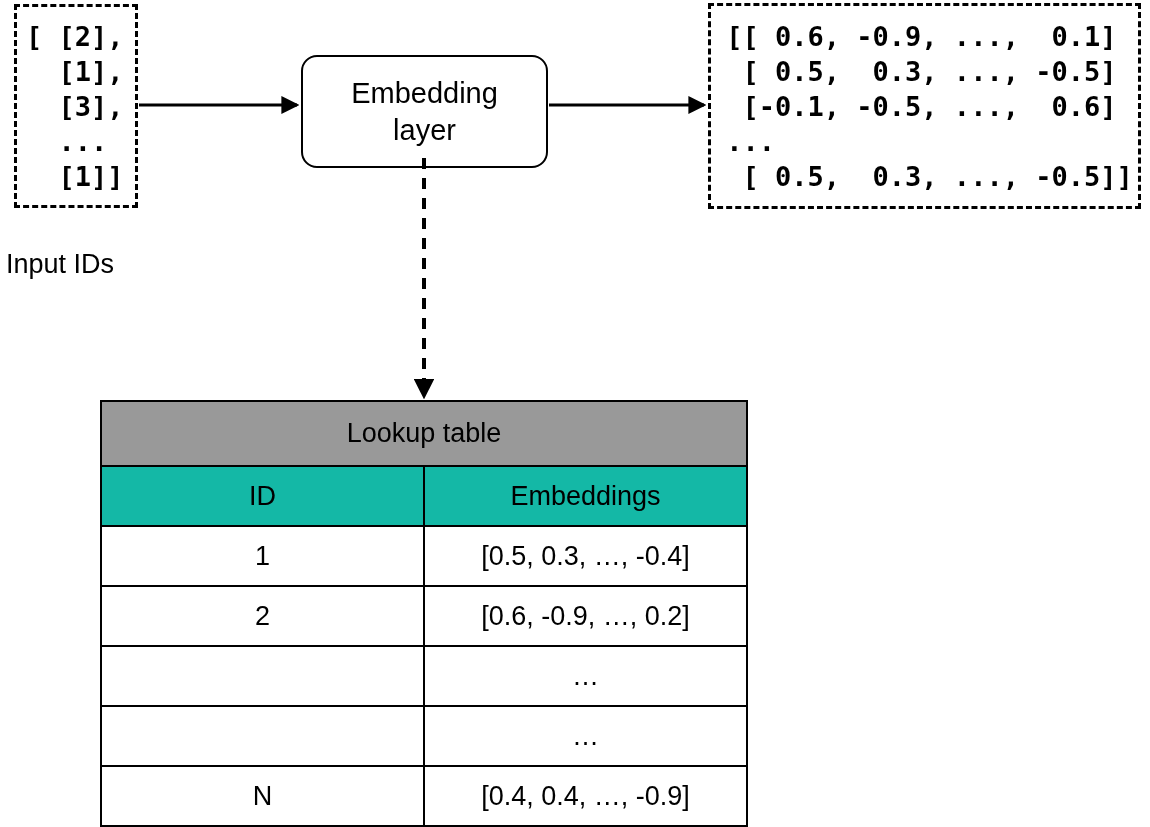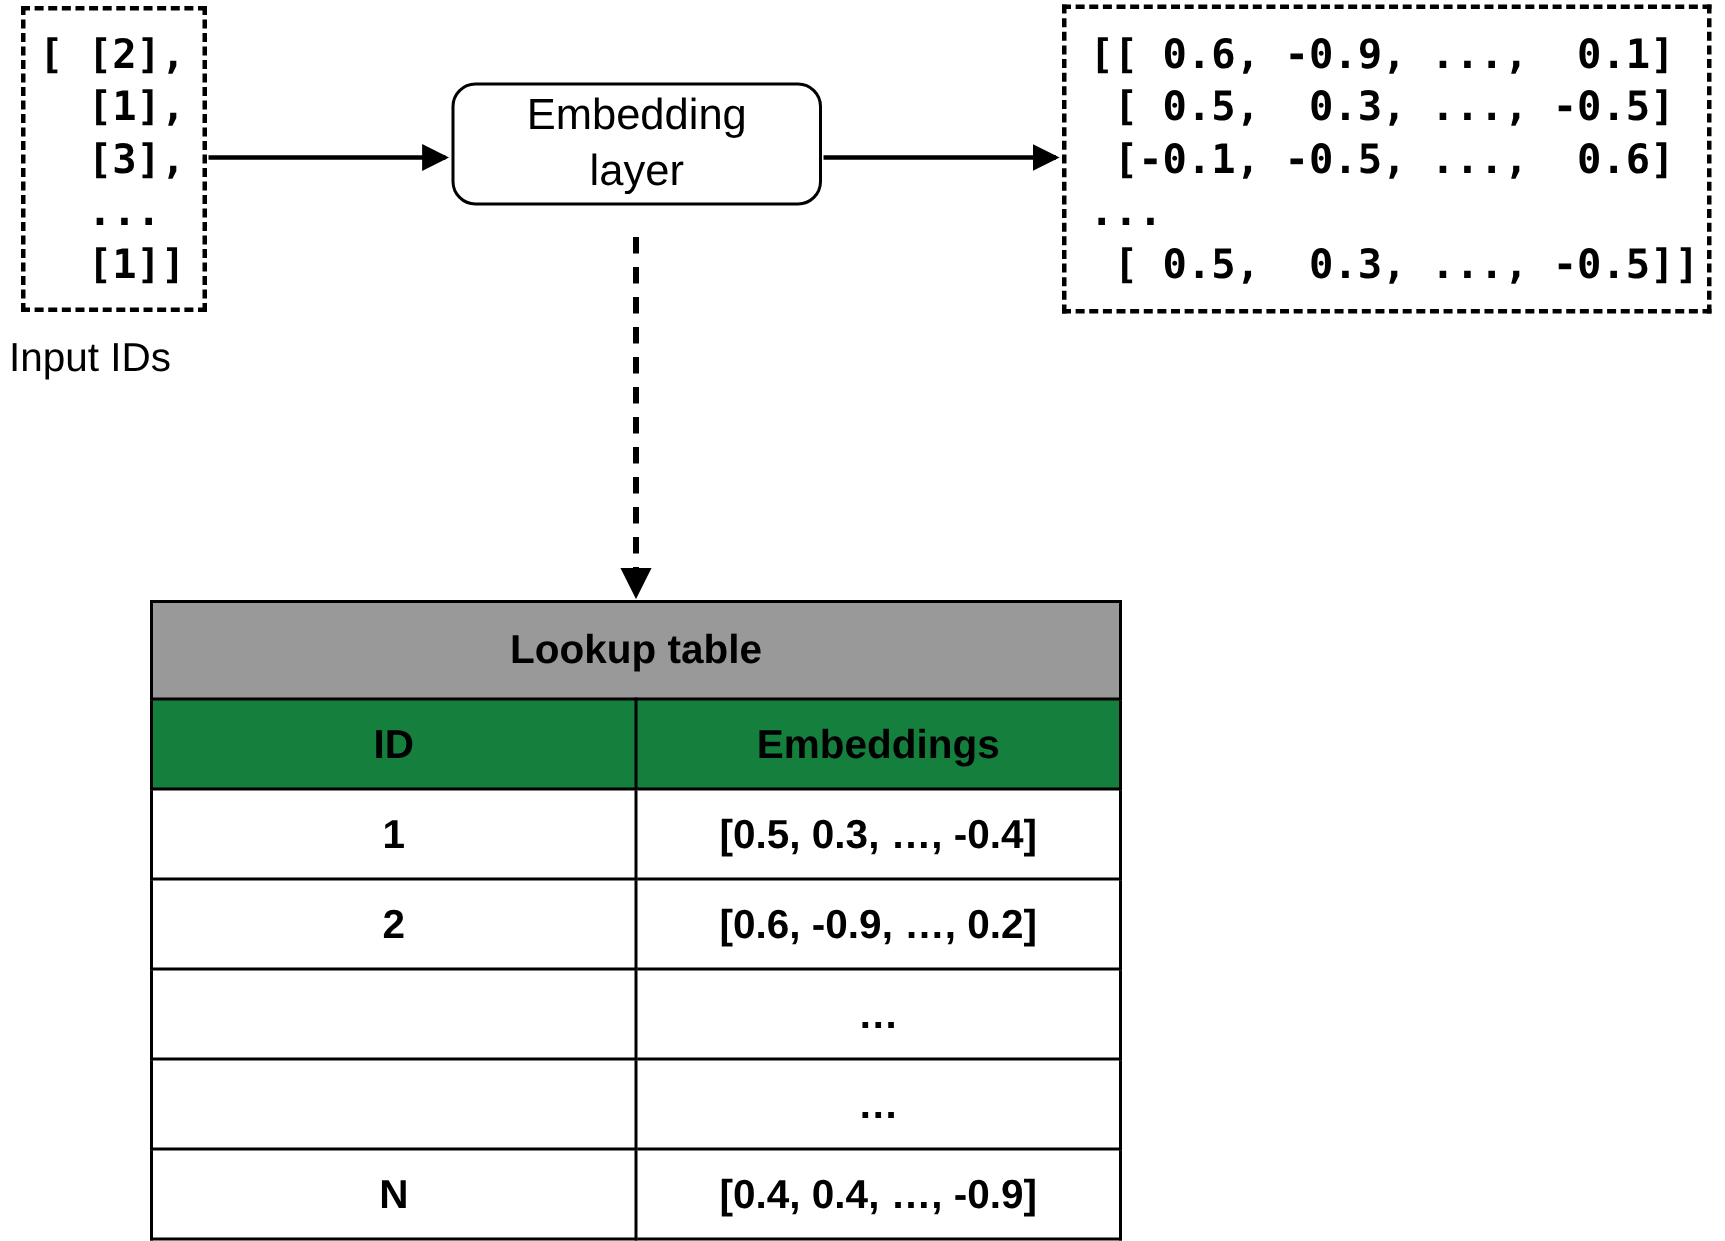--- a/index.html
+++ b/index.html
@@ -63,40 +63,41 @@
   }
   #embeddings-box .mono-block { padding-left: 10px; }
 
   
   .caption {
     position: absolute;
     font-size: 27px;
     line-height: 32px;
     color: #000000;
     white-space: nowrap;
+    margin-top: 26px;
   }
   #input-ids-caption {
     left: 6px;
     top: 222px;
     text-align: left;
   }
   #embeddings-caption {
     left: 708px;
     top: 222px;
     width: 433px;
     text-align: center;
   }
 
   
   #embedding-layer-node {
     position: absolute;
     left: 301px;
     top: 55px;
     width: 247px;
-    height: 82px;
+    height: 113px;
     border: 2.5px solid #000000;
     border-radius: 16px;
     background: #ffffff;
     box-sizing: border-box;
     display: flex;
     align-items: center;
     justify-content: center;
     text-align: center;
     font-size: 29px;
     line-height: 37px;
@@ -123,29 +124,28 @@
     table-layout: fixed;
     background: #ffffff;
   }
   #lookup-table td {
     border: 2.5px solid #000000;
     text-align: center;
     vertical-align: middle;
     font-size: 27px;
     color: #000000;
     padding: 0;
-    font-weight: bold;
   }
   .tbl-title {
     background: #999999;
     height: 63px;
     font-size: 28px;
   }
   .tbl-colhead {
-    background: #15803d;
+    background: #14b8a6;
     height: 58px;
     font-size: 28px;
   }
   .tbl-cell {
     background: #ffffff;
     height: 58px;
   }
   .col-id { width: 98px; }
   .col-emb { width: 548px; }
 </style>

